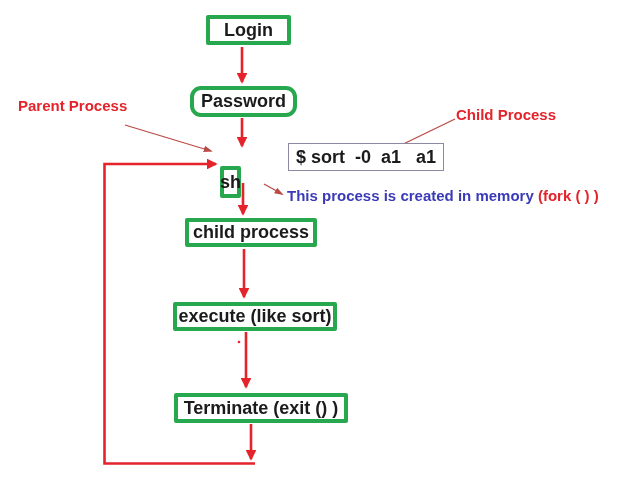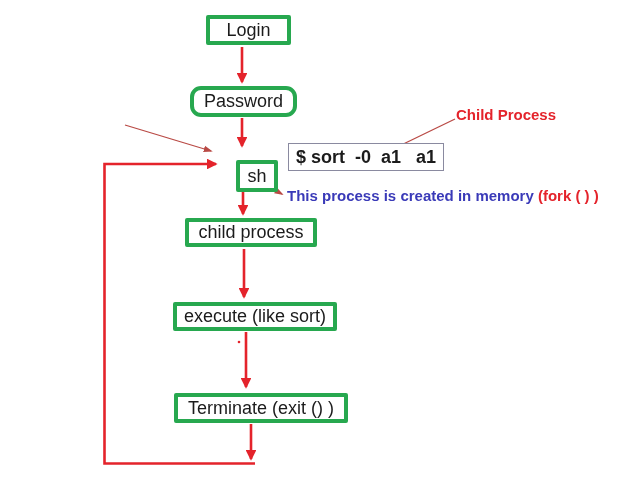--- a/index.html
+++ b/index.html
@@ -11,21 +11,21 @@
     overflow:hidden;
   }
   #arrows{position:absolute;left:0;top:0;width:640px;height:488px;}
   .node{
     position:absolute;
     box-sizing:border-box;
     border:4px solid #27a84f;
     border-radius:2px;
     background:#ffffff;
     display:flex;align-items:center;justify-content:center;
-    font-weight:normal;font-size:18px;color:#1b1b1b;
+    font-weight:bold;font-size:18px;color:#1b1b1b;
     white-space:nowrap;
     z-index:2;
   }
   .cmd-box{
     position:absolute;
     box-sizing:border-box;
     border:1px solid #8a8aa0;
     background:#ffffff;
     display:flex;align-items:center;justify-content:center;
     font-weight:bold;font-size:18px;color:#1b1b1b;
@@ -74,30 +74,31 @@
 
     <line x1="125" y1="125" x2="211" y2="151" stroke="#b94a45" stroke-width="1.3" marker-end="url(#aht)"></line>
     <line x1="455" y1="119" x2="393" y2="149" stroke="#b94a45" stroke-width="1.3"></line>
     <line x1="264" y1="184" x2="282" y2="194" stroke="#b94a45" stroke-width="1.3" marker-end="url(#aht)"></line>
   </svg>
 
   <div class="node" style="left:206px;top:15px;width:85px;height:30px;">Login</div>
 
   <div class="node" style="left:190px;top:86px;width:107px;height:31px;border-radius:11px;">Password</div>
 
-  <div class="node" style="left:220px;top:160px;width:42px;height:32px;margin-left:16px;">sh</div>
+  <div class="node" style="left:220px;top:166px;width:21px;height:32px;">sh</div>
 
   <div class="cmd-box" style="left:288px;top:143px;width:156px;height:28px;">$ sort  -0  a1   a1</div>
 
   <div class="node" style="left:185px;top:218px;width:132px;height:29px;">child process</div>
 
   <div class="node" style="left:173px;top:302px;width:164px;height:29px;">execute (like sort)</div>
 
   <div class="node" style="left:174px;top:393px;width:174px;height:30px;">Terminate (exit () )</div>
 
+  <div class="ann" style="left:18px;top:97px;">Parent Process</div>
 
   <div class="ann" style="left:456px;top:106px;">Child Process</div>
 
   <div class="note" style="left:287px;top:187px;text-align:center;">
     <span class="blue">This process is created in memory </span><span class="red">(fork ( ) )</span>
   </div>
 
 </div>
 
 </body></html>

